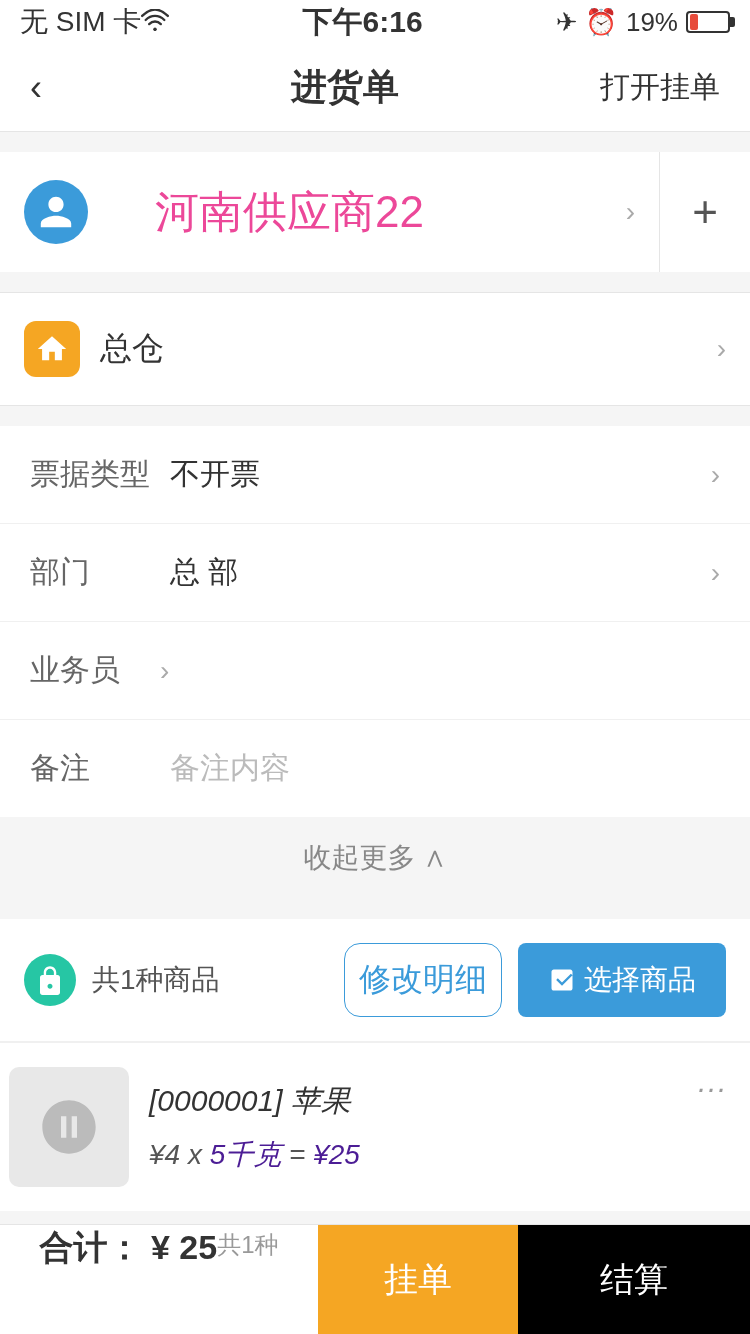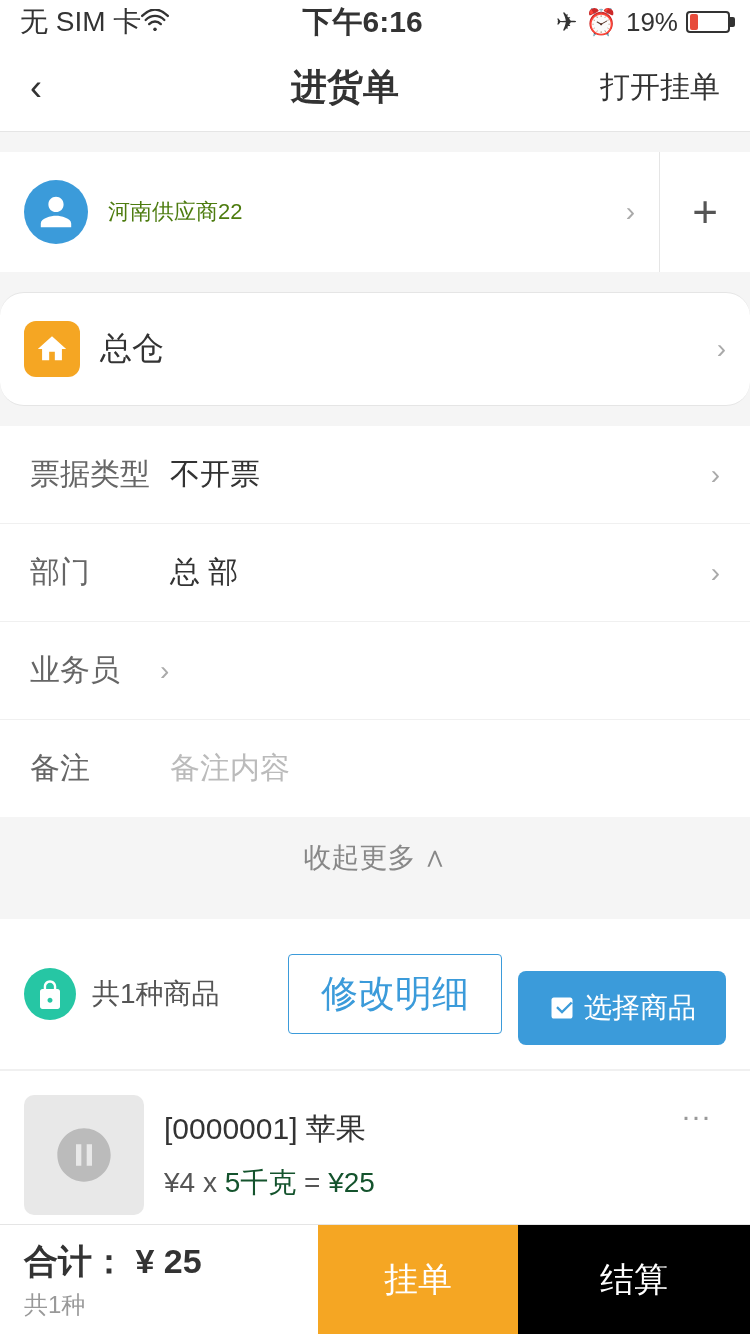--- a/index.html
+++ b/index.html
@@ -109,23 +109,24 @@
       border-radius: 50%;
       background: #3b9bda;
       display: flex;
       align-items: center;
       justify-content: center;
       margin-right: 20px;
       flex-shrink: 0;
     }
     .supplier-avatar svg { width: 38px; height: 38px; fill: white; }
     .supplier-name {
-      font-size: 22px;
-      color: #4d7c0f;
-      flex: 1;
+      font-size: 44px;
+      color: #ec4899;
+      flex: 1;
+      margin-left: 47px;
     }
     .chevron-right {
       font-size: 28px;
       color: #aaa;
       margin-left: 10px;
     }
     .supplier-add {
       width: 90px;
       display: flex;
       align-items: center;
@@ -146,21 +147,20 @@
 
     
     .warehouse-section {
       background: #fff;
       display: flex;
       align-items: center;
       padding: 28px 24px;
       margin-top: 20px;
       border-top: 1px solid #e5e5e5;
       border-bottom: 1px solid #e5e5e5;
-      border-radius: 24px;
     }
     .warehouse-icon {
       width: 56px;
       height: 56px;
       border-radius: 12px;
       background: #f5a623;
       display: flex;
       align-items: center;
       justify-content: center;
       margin-right: 20px;
@@ -233,47 +233,47 @@
     .product-count-icon svg { width: 30px; height: 30px; fill: white; }
     .product-count-text {
       flex: 1;
       font-size: 28px;
       color: #555;
     }
     .btn-edit {
       border: 1px solid #3b9bda;
       color: #3b9bda;
       background: #fff;
-      border-radius: 4px;
-      padding: 14px 32px;
-      font-size: 37px;
+      border-radius: 16px;
+      padding: 14px 14px;
+      font-size: 32px;
       cursor: pointer;
       margin-right: 16px;
     }
     .btn-select {
       background: #3b9bda;
       color: #fff;
       border: none;
       border-radius: 8px;
       padding: 18px 30px;
       font-size: 28px;
       cursor: pointer;
       display: flex;
       align-items: center;
       gap: 8px;
-      margin-top: 28px;
     }
 
     
     .product-item {
       background: #fff;
       display: flex;
       align-items: center;
-      padding: 24px 24px;
+      padding: 24px 9px;
       border-top: 1px solid #f0f0f0;
+      font-style: italic;
     }
     .product-thumb {
       width: 120px;
       height: 120px;
       background: #e8e8e8;
       border-radius: 10px;
       display: flex;
       align-items: center;
       justify-content: center;
       margin-right: 20px;
@@ -284,21 +284,21 @@
     .product-info { flex: 1; }
     .product-name {
       font-size: 30px;
       color: #333;
       margin-bottom: 14px;
     }
     .product-price {
       font-size: 28px;
       color: #555;
     }
-    .product-price .highlight { color: #14532d; }
+    .product-price .highlight { color: #4c1d95; }
     .product-more {
       width: 60px;
       text-align: center;
       font-size: 30px;
       color: #999;
       cursor: pointer;
       align-self: flex-start;
       padding-top: 4px;
     }
 
@@ -309,21 +309,20 @@
       width: 750px;
       height: 110px;
       display: flex;
       align-items: stretch;
       background: #fff;
       border-top: 1px solid #e5e5e5;
     }
     .bottom-total {
       flex: 1;
       display: flex;
-      flex-direction: column;
       justify-content: center;
       padding: 0 24px;
     }
     .total-amount {
       font-size: 34px;
       color: #333;
       font-weight: 500;
     }
     .total-amount span { font-weight: 700; }
     .total-count { font-size: 24px; color: #999; margin-top: 4px; }

